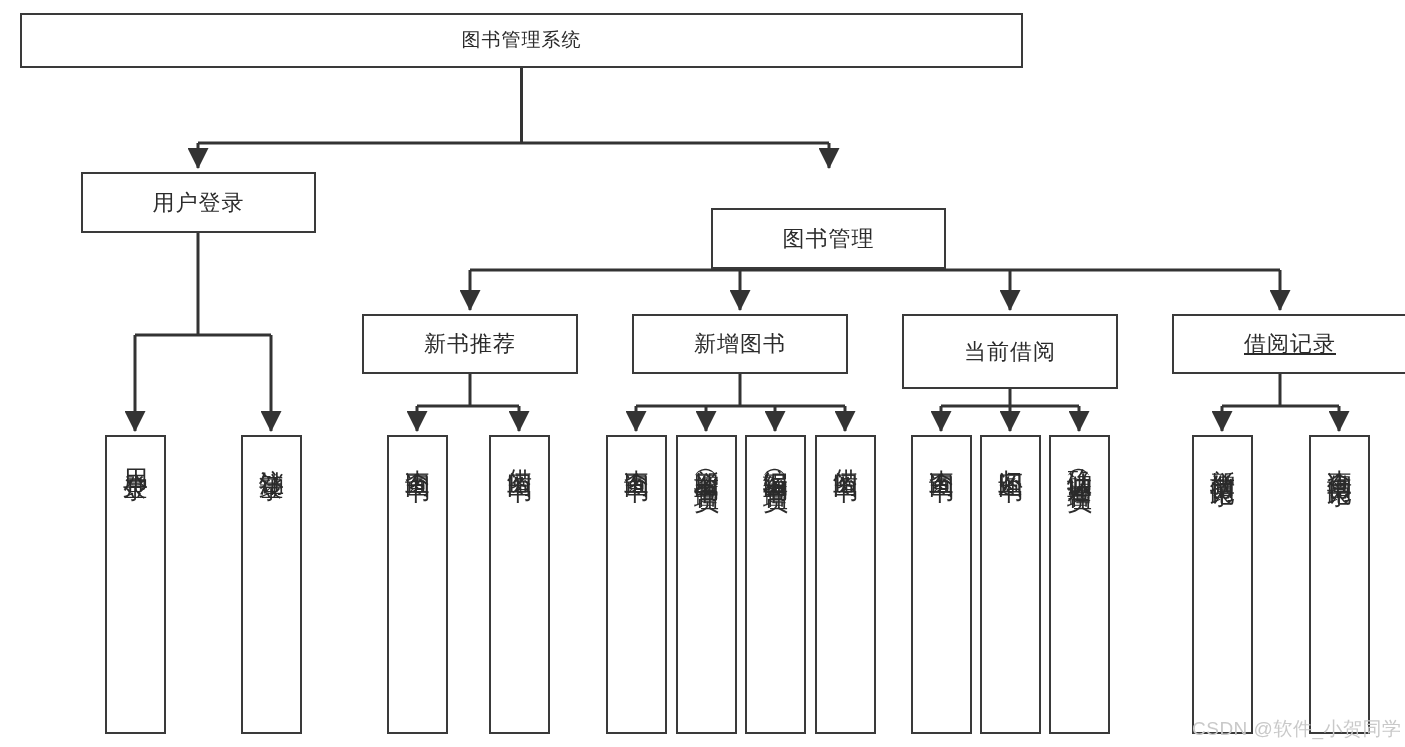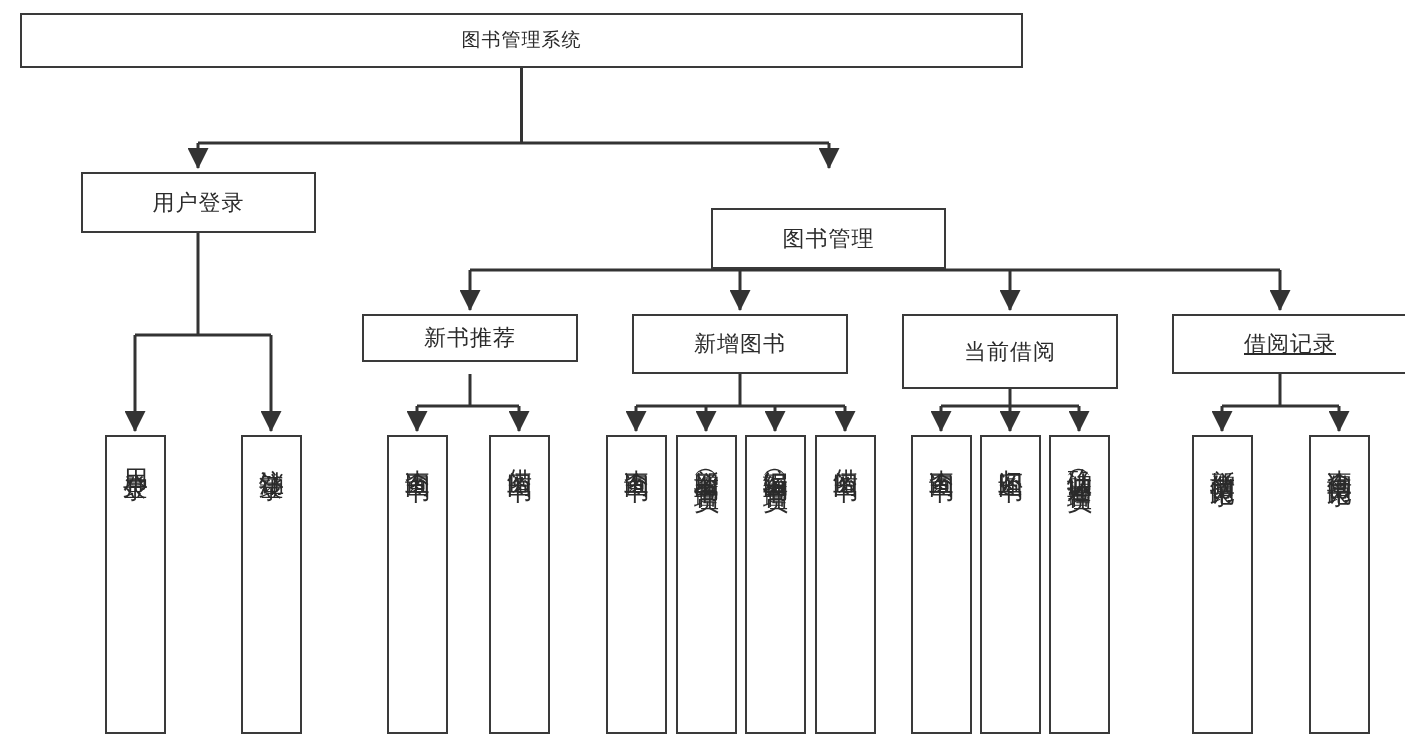--- a/index.html
+++ b/index.html
@@ -132,21 +132,21 @@
   </div>
 
   <div class="node horiz" style="left:81px; top:172px; width:235px; height:61px;">
     <span class="label">用户登录</span>
   </div>
 
   <div class="node horiz" style="left:711px; top:172px; width:235px; height:61px;margin-top:36px;">
     <span class="label">图书管理</span>
   </div>
 
-  <div class="node horiz" style="left:362px; top:314px; width:216px; height:48px;">
+  <div class="node horiz" style="left:362px; top:314px; width:216px; height:60px;">
     <span class="label">新书推荐</span>
   </div>
 
   <div class="node horiz" style="left:632px; top:314px; width:216px; height:60px;">
     <span class="label">新增图书</span>
   </div>
 
   <div class="node horiz" style="left:902px; top:314px; width:216px; height:75px;">
     <span class="label">当前借阅</span>
   </div>
@@ -192,14 +192,15 @@
     <span class="label">确认归还（管理员）</span>
   </div>
 
   <div class="node vert" style="left:1192px; top:435px; width:61px; height:299px;">
     <span class="label">新增借阅记录</span>
   </div>
   <div class="node vert" style="left:1309px; top:435px; width:61px; height:299px;">
     <span class="label">查询借阅记录</span>
   </div>
 
+  <div class="watermark" style="left:1192px; top:716px;">CSDN @软件_小贺同学</div>
 
 </div>
 
 </body></html>

